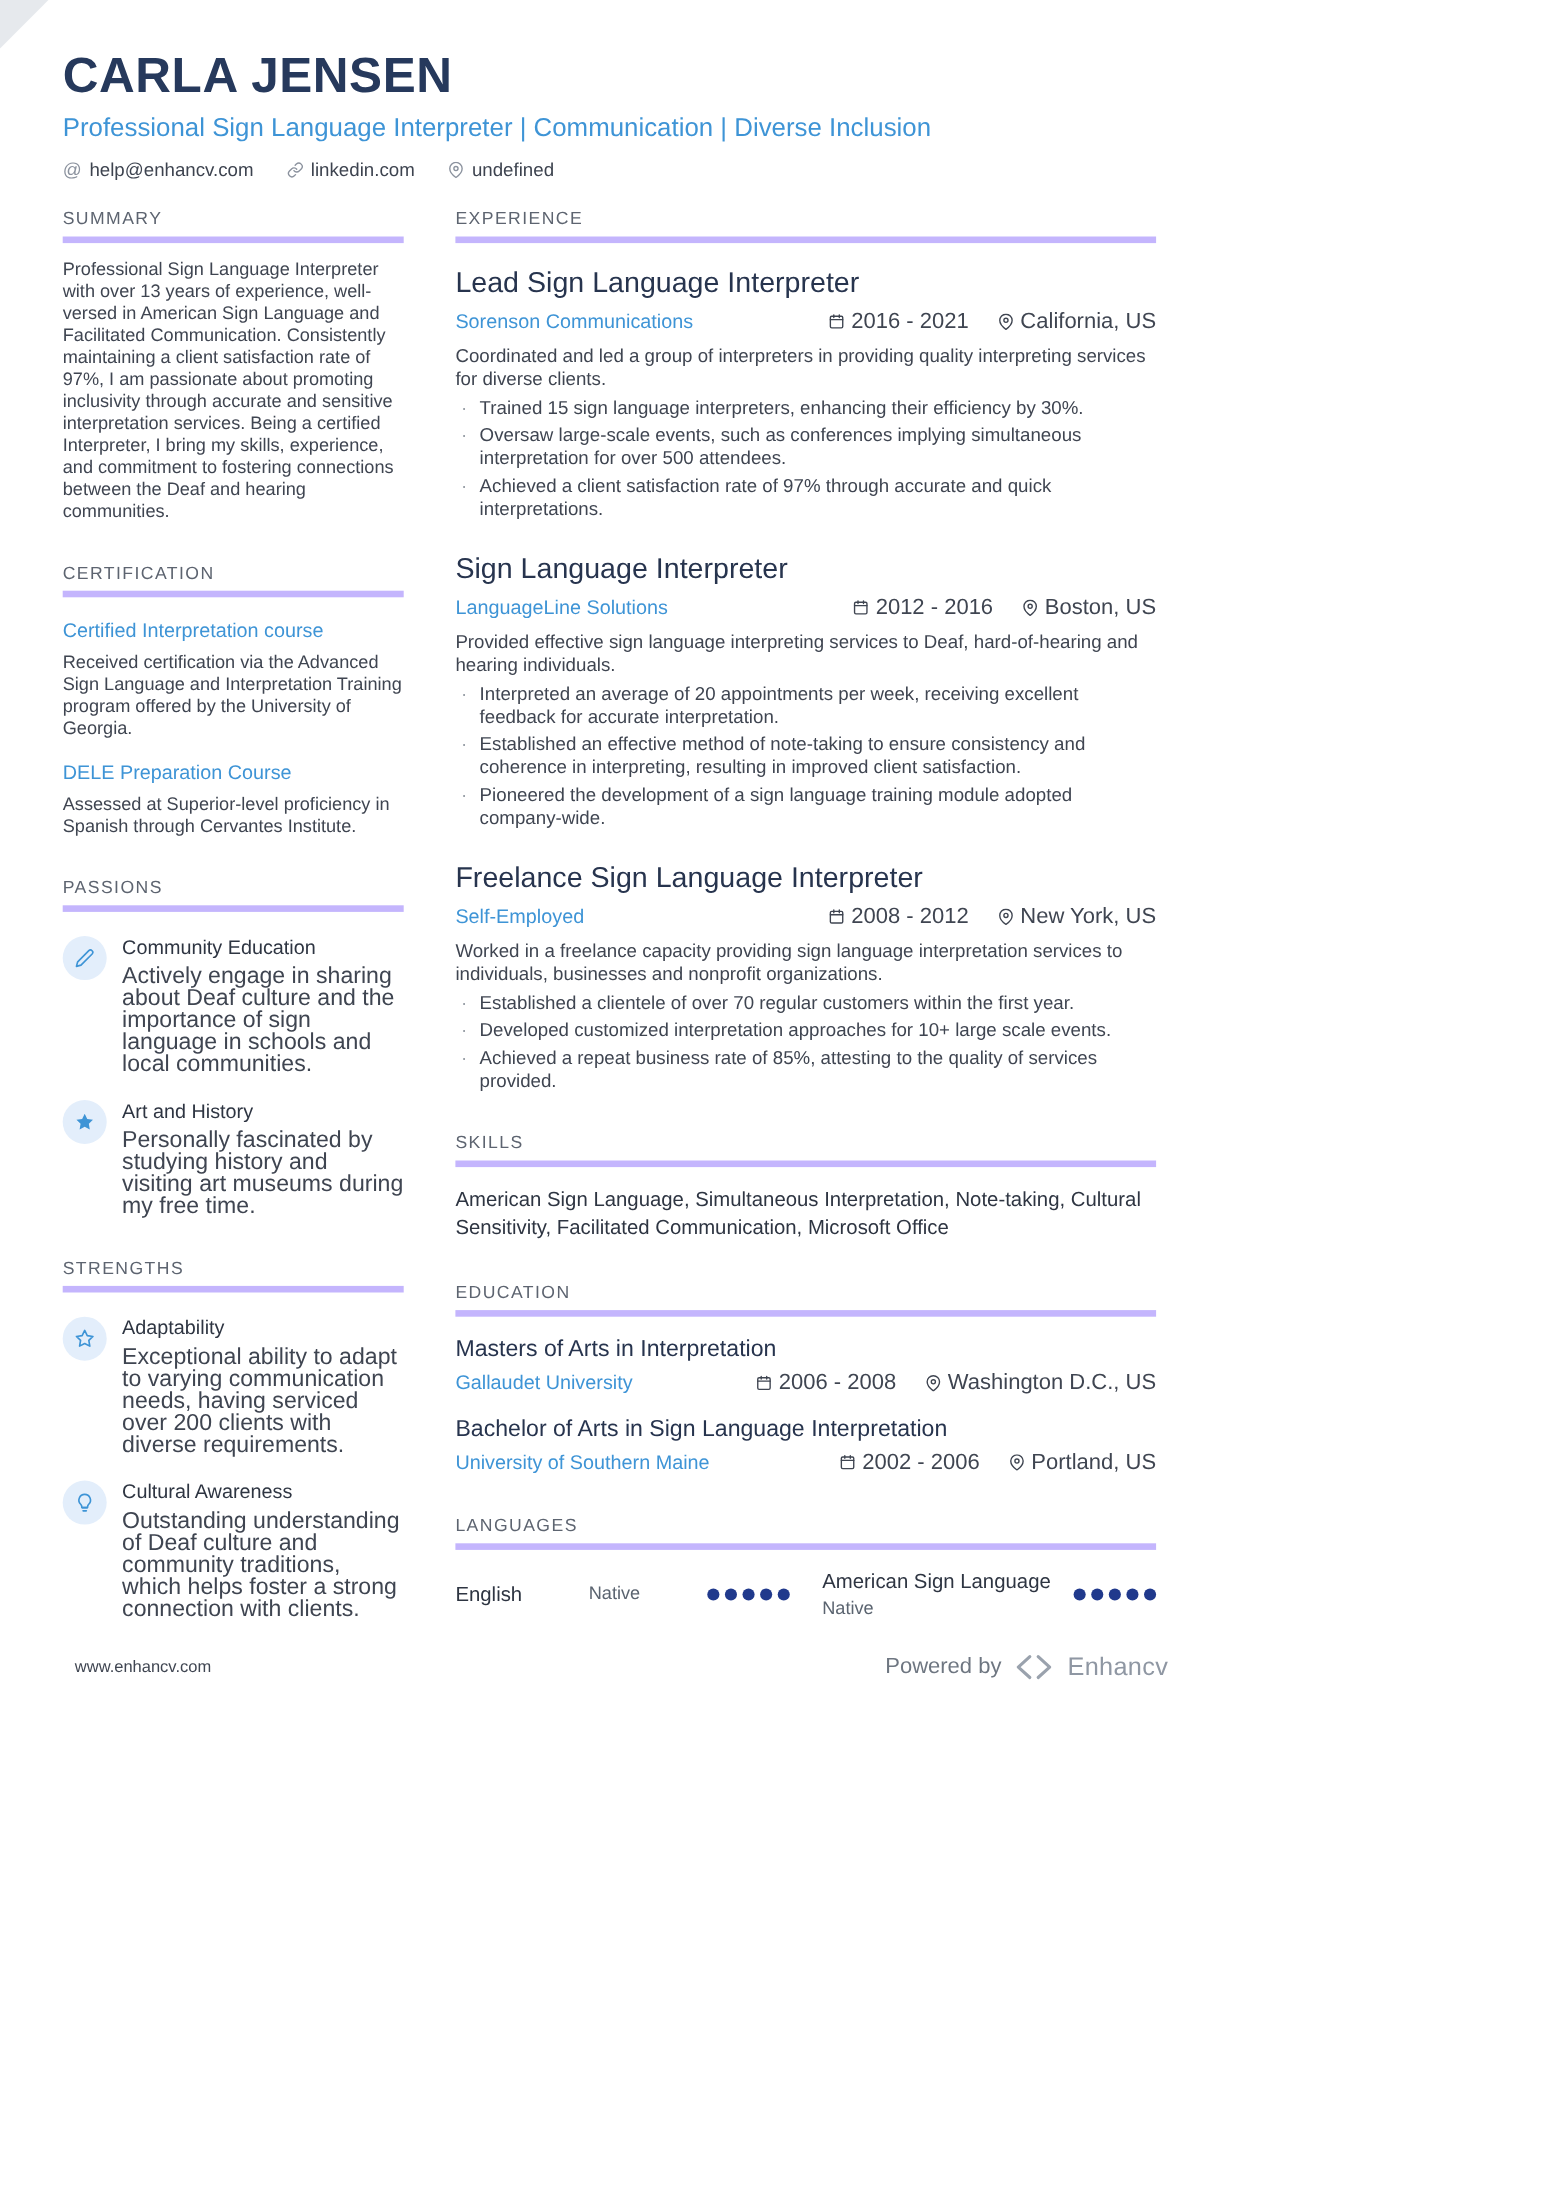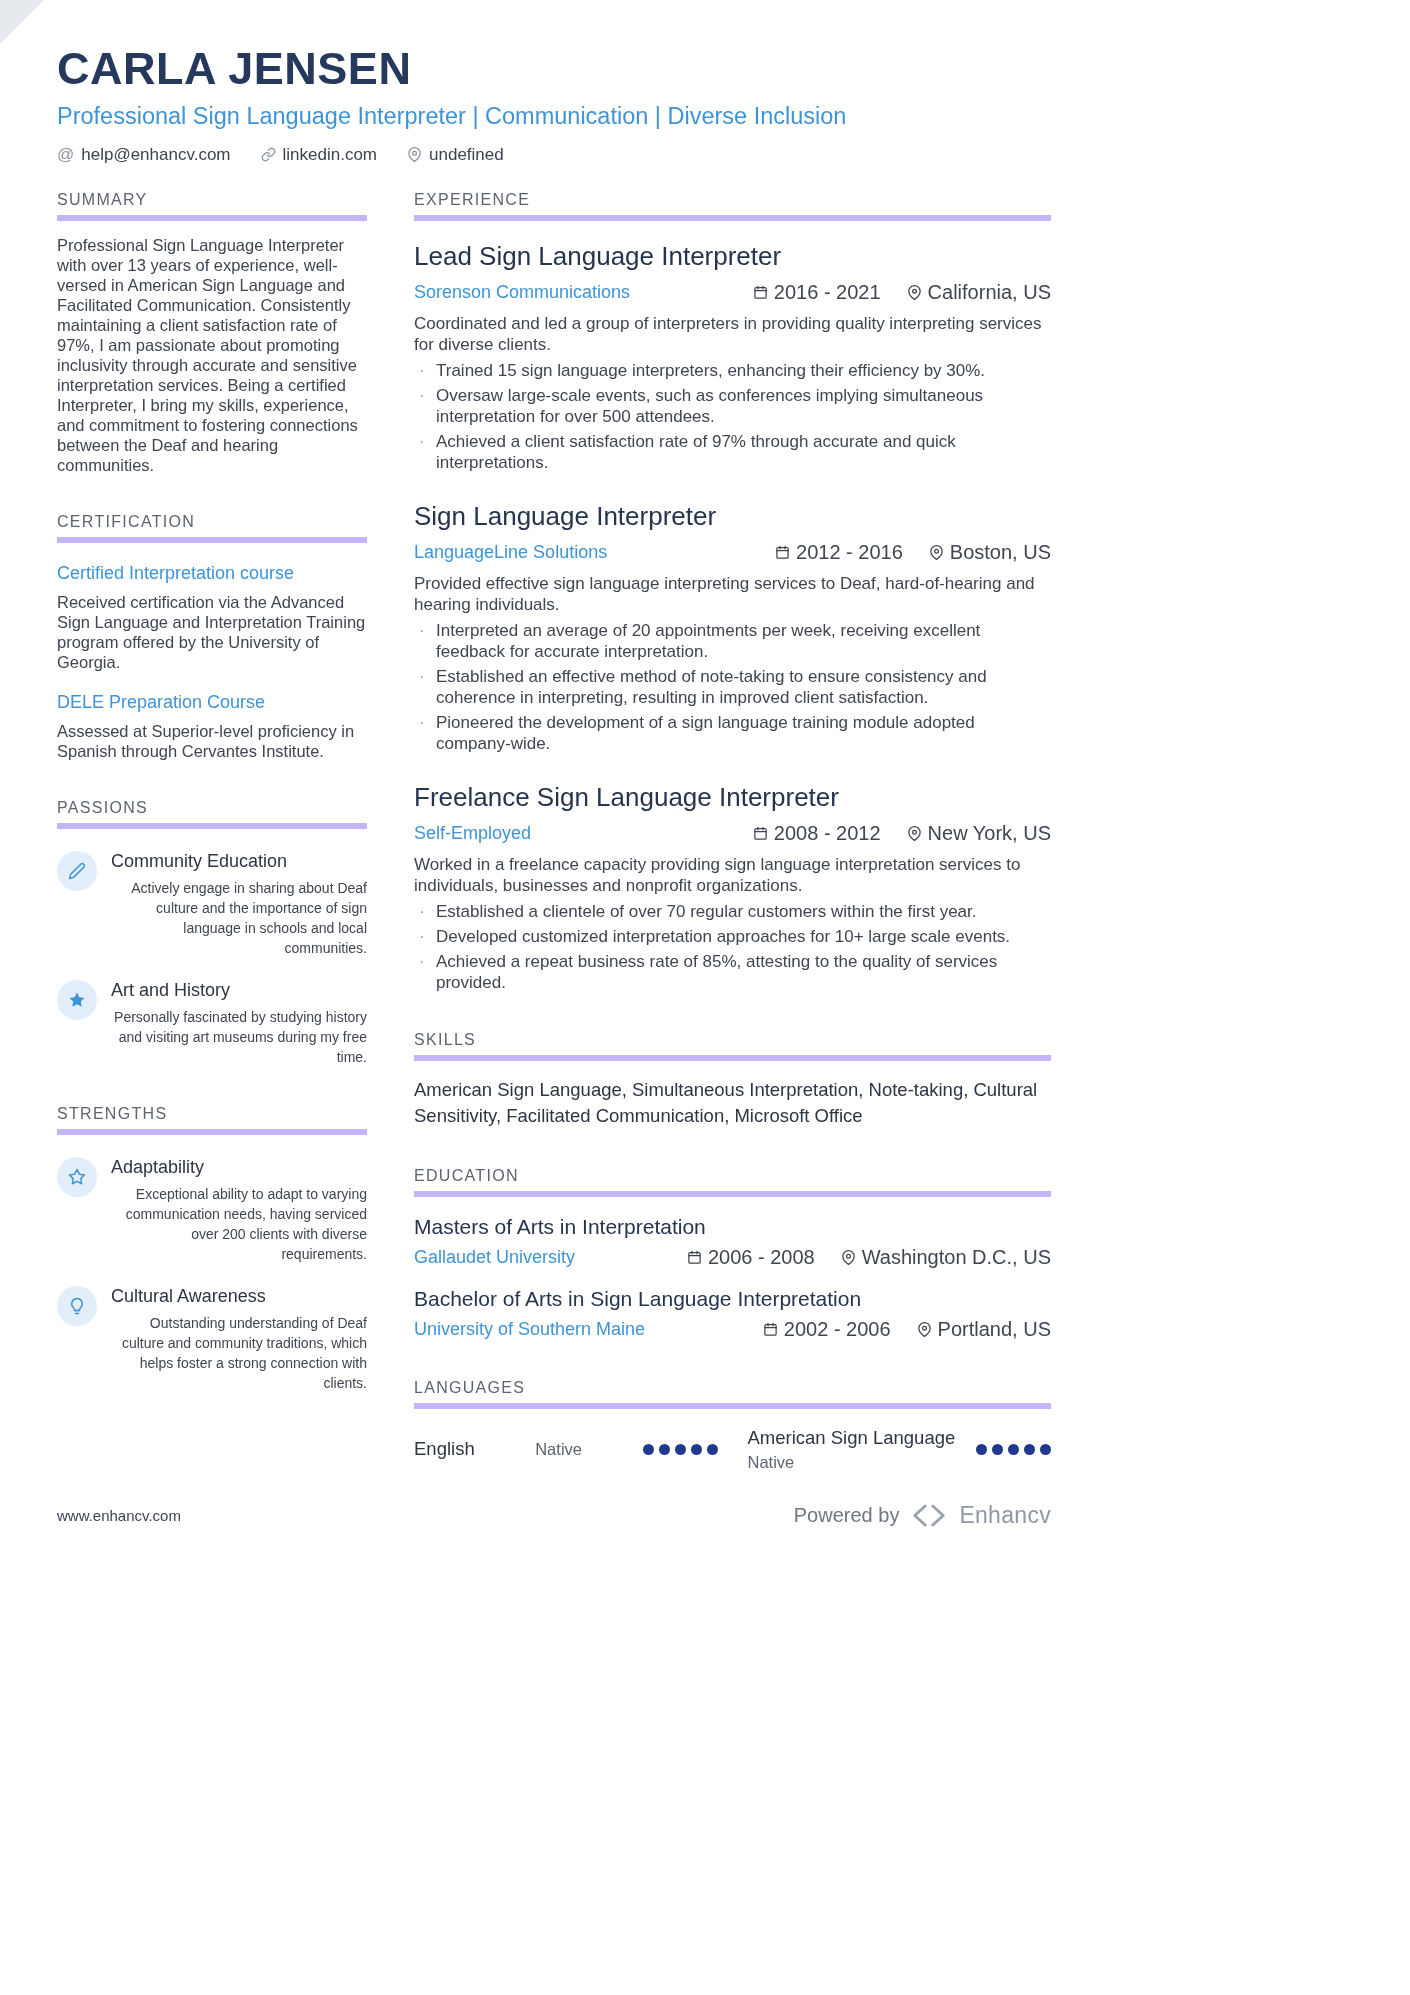--- a/index.html
+++ b/index.html
@@ -37,21 +37,21 @@
   .cert-title { margin-top:20px; font-size:18px; color:#3e94d6; }
   .cert-desc { margin-top:8px; }
 
   
   .pitem { display:flex; gap:14px; margin-top:22px; align-items:flex-start; }
   .picon {
     width:40px; height:40px; border-radius:50%; background:#e3eefb; flex:none;
     display:flex; align-items:center; justify-content:center;
   }
   .pitem-title { font-size:18px; color:#2e3542; }
-  .pitem-desc { margin:6px 0 0; font-size:14px; line-height:20px; color:#3f4551;text-align:right; }
+  .pitem-desc { margin:6px 0 0; font-size:21px; line-height:20px; color:#3f4551; }
 
   
   .job { margin-top:20px; }
   .job + .job { margin-top:28px; }
   .job-title { font-size:26px; color:#27344e; }
   .job-row { display:flex; justify-content:space-between; align-items:center; margin-top:9px; }
   .company { font-size:18px; color:#3e94d6; }
   .meta { display:flex; gap:26px; align-items:center; font-size:20px; color:#3f4551; white-space:nowrap;text-align:center; }
   .meta-item { display:inline-flex; gap:6px; align-items:center; }
   .job-summary { margin:9px 0 0; font-size:17px; line-height:21px; color:#3f4551; }
@@ -72,21 +72,21 @@
   .lang { display:flex; align-items:center; justify-content:space-between; }
   .lang-stack { display:flex; flex-direction:column; gap:4px; }
   .lang-name { font-size:18.5px; color:#2e3542; }
   .lang-level { font-size:16.5px; color:#5b6470; }
   .dots { display:flex; gap:5px; align-items:center; }
   .dot { width:11px; height:11px; border-radius:50%; background:#d4d8de; }
   .dot.filled { background:#20398c; }
 
   
   .footer {
-    position:absolute; left:57px; top:1502px; width:994px;
+    position:absolute; left:68px; top:1502px; width:994px;
     display:flex; justify-content:space-between; align-items:center;
   }
   .footer-site { font-size:15px; color:#3f4551; }
   .powered { display:flex; align-items:center; gap:11px; }
   .powered-by { font-size:20px; color:#6e7681; }
   .brand { font-size:23px; color:#8f97a3; letter-spacing:.3px; }
   svg { display:block; }
 </style>
 </head>
 <body>

